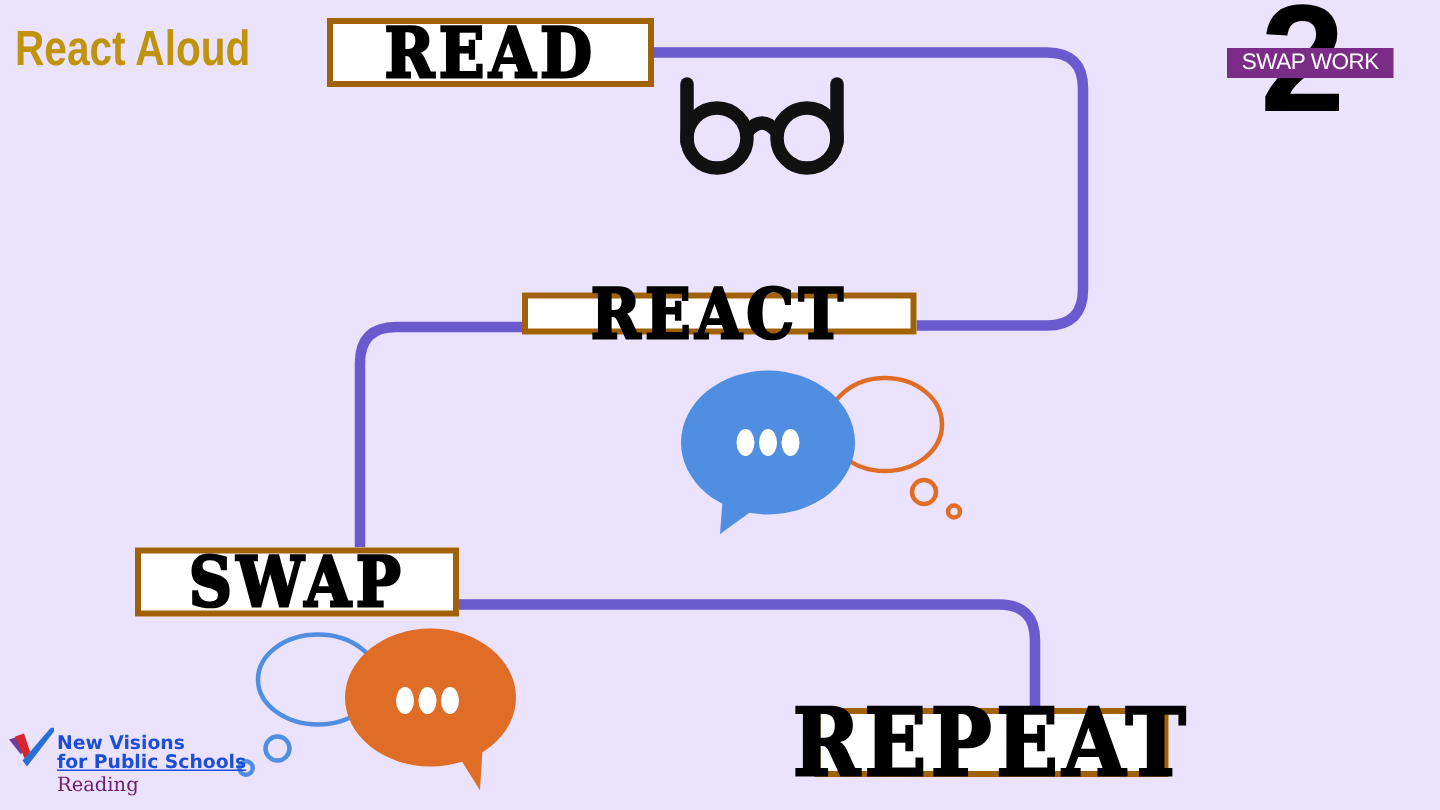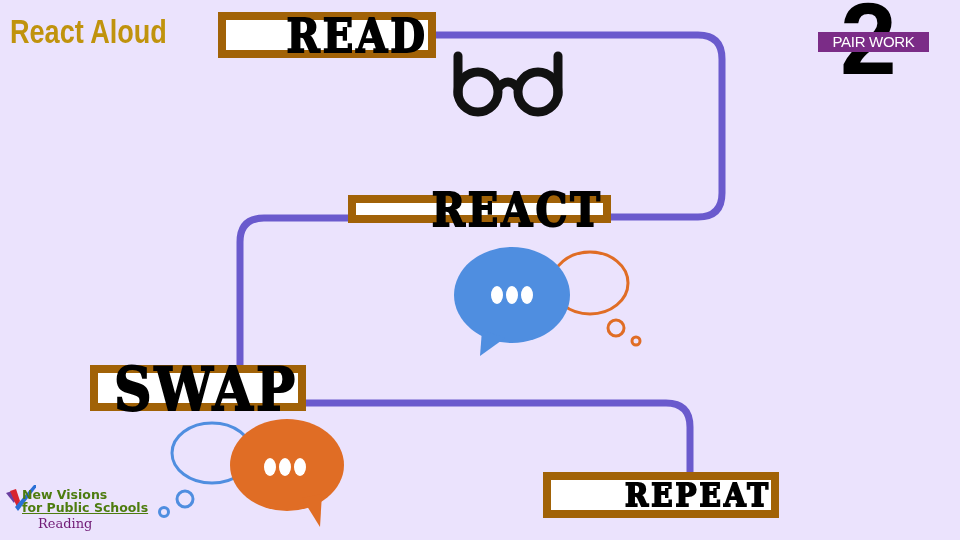--- a/index.html
+++ b/index.html
@@ -11,55 +11,55 @@
     .path-svg { position: absolute; left: 0; top: 0; }
     .title {
       position: absolute; left: 10px; top: 12px;
       font-family: "Liberation Sans", sans-serif;
       font-weight: bold; font-size: 33px; color: #c0930d;
       transform: scaleX(0.82); transform-origin: left top;
       letter-spacing: 0px; line-height: 40px;
     }
     .step-box {
       position: absolute; background: #ffffff;
-      border: 8px solid #a16207; box-sizing: border-box;
-      display: flex; align-items: center; justify-content: flex-end;
+      border: 4px solid #a16207; box-sizing: border-box;
+      display: flex; align-items: center; justify-content: center;
       font-family: "DejaVu Serif", serif; font-weight: 900;
       color: #000; letter-spacing: 3px;
     }
     .step-box span {
       display: inline-block; transform: scaleY(1.15);
       -webkit-text-stroke: 1.6px #000;
     }
     #box-read { left: 218px; top: 12px; width: 218px; height: 46px; font-size: 40px; }
     #box-react { left: 348px; top: 195px; width: 263px; height: 28px; font-size: 40px; }
-    #box-swap { left: 90px; top: 365px; width: 216px; height: 46px; font-size: 52px; }
-    #box-repeat { left: 543px; top: 472px; width: 236px; height: 46px; font-size: 28px; }
+    #box-swap { left: 90px; top: 365px; width: 216px; height: 46px; font-size: 40px; }
+    #box-repeat { left: 543px; top: 472px; width: 236px; height: 46px; font-size: 54px; }
 
     .badge {
       position: absolute; left: 818px; top: 0px; width: 130px; height: 90px;
     }
     .badge-num {
       position: absolute; left: 22px; top: -12px;
       font-family: "Liberation Sans", sans-serif; font-weight: bold;
       font-size: 102px; color: #000; line-height: 102px;
     }
     .badge-label {
       position: absolute; left: 0; top: 32px; width: 111px; height: 20px;
       background: #7b2c87; color: #fff;
       font-family: "Liberation Sans", sans-serif; font-size: 15px;
       line-height: 20px; text-align: center; letter-spacing: -0.3px;
     }
     .logo {
       position: absolute; left: 4px; top: 485px; width: 170px; height: 55px;
     }
     .logo-line1, .logo-line2 {
-      position: absolute; left: 18px;
+      position: absolute; left: 34px;
       font-family: "DejaVu Sans", sans-serif; font-weight: bold;
-      font-size: 12.5px; color: #4d7c0f; line-height: 14px;
+      font-size: 12.5px; color: #1d4ed8; line-height: 14px;
     }
     .logo-line1 { top: 3px; }
     .logo-line2 { top: 16px; text-decoration: underline; }
     .logo-line3 {
       position: absolute; left: 34px; top: 31px;
       font-family: "DejaVu Serif", serif; font-size: 13px;
       color: #701a75; line-height: 16px;
     }
     .logo-mark { position: absolute; left: 0; top: 0; }
   </style>
@@ -116,21 +116,21 @@
 </div>
 <div class="step-box" id="box-swap">
   <span>SWAP</span>
 </div>
 <div class="step-box" id="box-repeat">
   <span>REPEAT</span>
 </div>
 
 <div class="badge">
   <div class="badge-num">2</div>
-  <div class="badge-label">PAIR WORK</div>
+  <div class="badge-label">SWAP WORK</div>
 </div>
 
 <div class="logo">
   <svg class="logo-mark" width="32" height="30">
     <polygon points="2,8 8,6 12,14 10,18" fill="#6b3fa0"></polygon>
     <polygon points="6,6 12,4 16,16 13,22" fill="#d8242f"></polygon>
     <polygon points="11,22 30,0 34,0 14,26" fill="#2a6fd6"></polygon>
   </svg>
   <div class="logo-line1">New Visions</div>
   <div class="logo-line2">for Public Schools</div>

